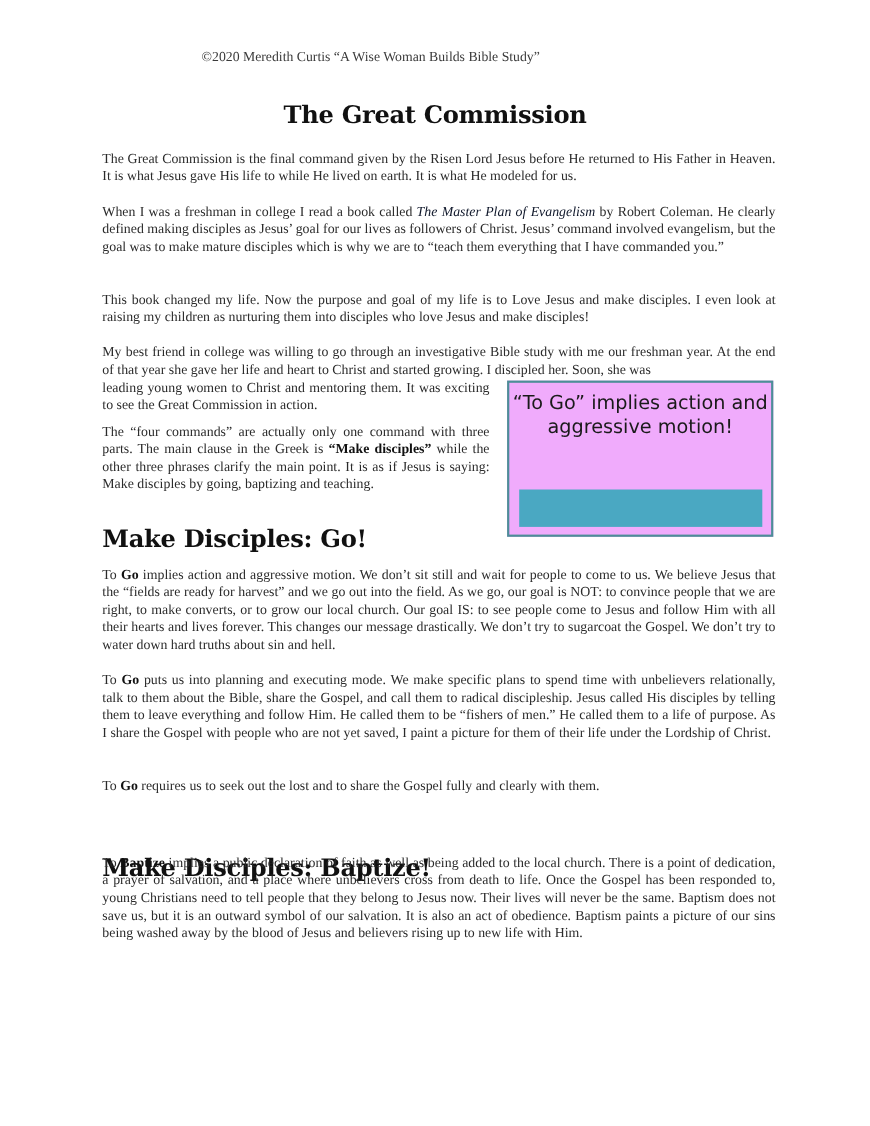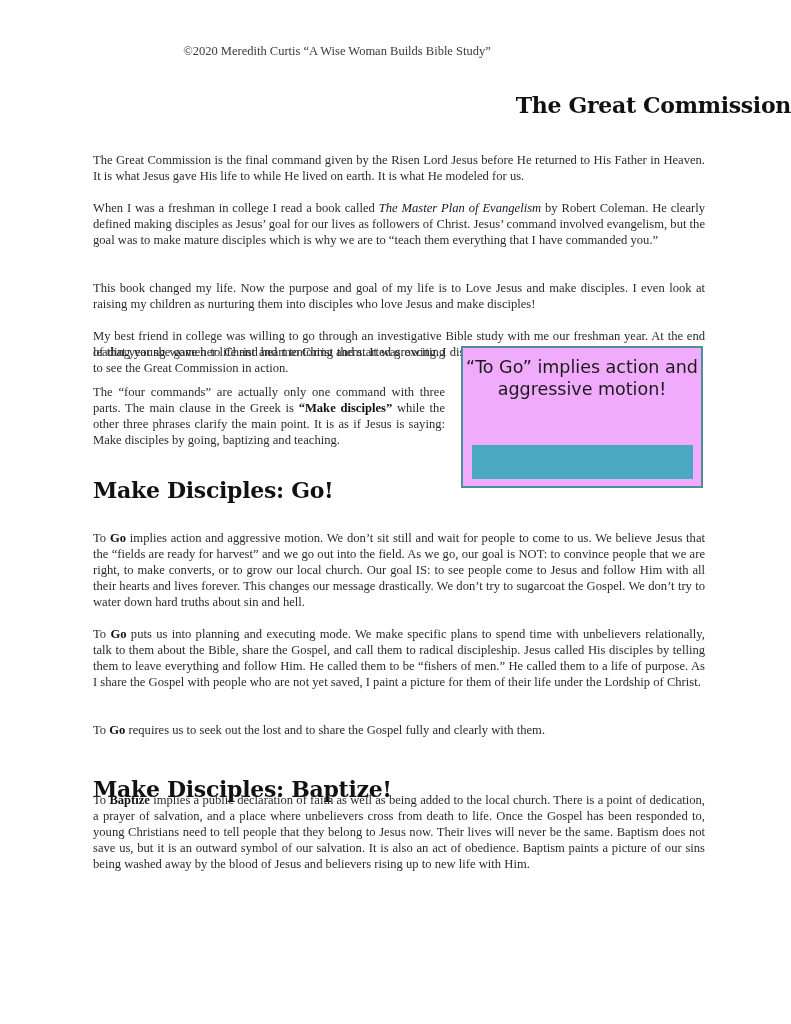--- a/index.html
+++ b/index.html
@@ -3,29 +3,29 @@
 <meta charset="utf-8">
 <style>
   html, body { margin: 0; padding: 0; background: #ffffff; }
   body { width: 791px; height: 1024px; position: relative; overflow: hidden; }
   .page { position: absolute; left: 0; top: 0; width: 791px; height: 1024px; background: #fff; }
   .header-line {
     position: absolute; top: 44px; left: 0; width: 674px; text-align: center;
     font-family: "Liberation Serif", "DejaVu Serif", serif; font-size: 12.5px; color: #3a3a3a;
   }
   .title {
-    position: absolute; top: 92px; left: 0; width: 791px; text-align: right;
+    position: absolute; top: 92px; left: 0; width: 791px; text-align: center;
     font-family: "DejaVu Serif", "Liberation Serif", serif; font-weight: bold; font-size: 22px; color: #111;
     letter-spacing: -0.3px;
   }
   .body-text {
     font-family: "Liberation Serif", "DejaVu Serif", serif; font-size: 12.6px; line-height: 16px; color: #2b2b2b;
     margin: 0;
   }
-  .p { position: absolute; left: 93px; width: 612px; text-align: justify; margin-top: 16px; }
+  .p { position: absolute; left: 93px; width: 612px; text-align: justify; }
   .p-narrow { position: absolute; left: 93px; width: 352px; text-align: justify; }
   .book-title { font-style: italic; color: #0f172a; font-family: Liberation Serif, serif; }
   b { color: #111; }
   .h2 {
     position: absolute; left: 93px;
     font-family: "DejaVu Serif", "Liberation Serif", serif; font-weight: bold; font-size: 22px; color: #111;
     letter-spacing: -0.3px;
   }
   .callout {
     position: absolute; left: 461px; top: 346px; width: 238px; height: 138px;

